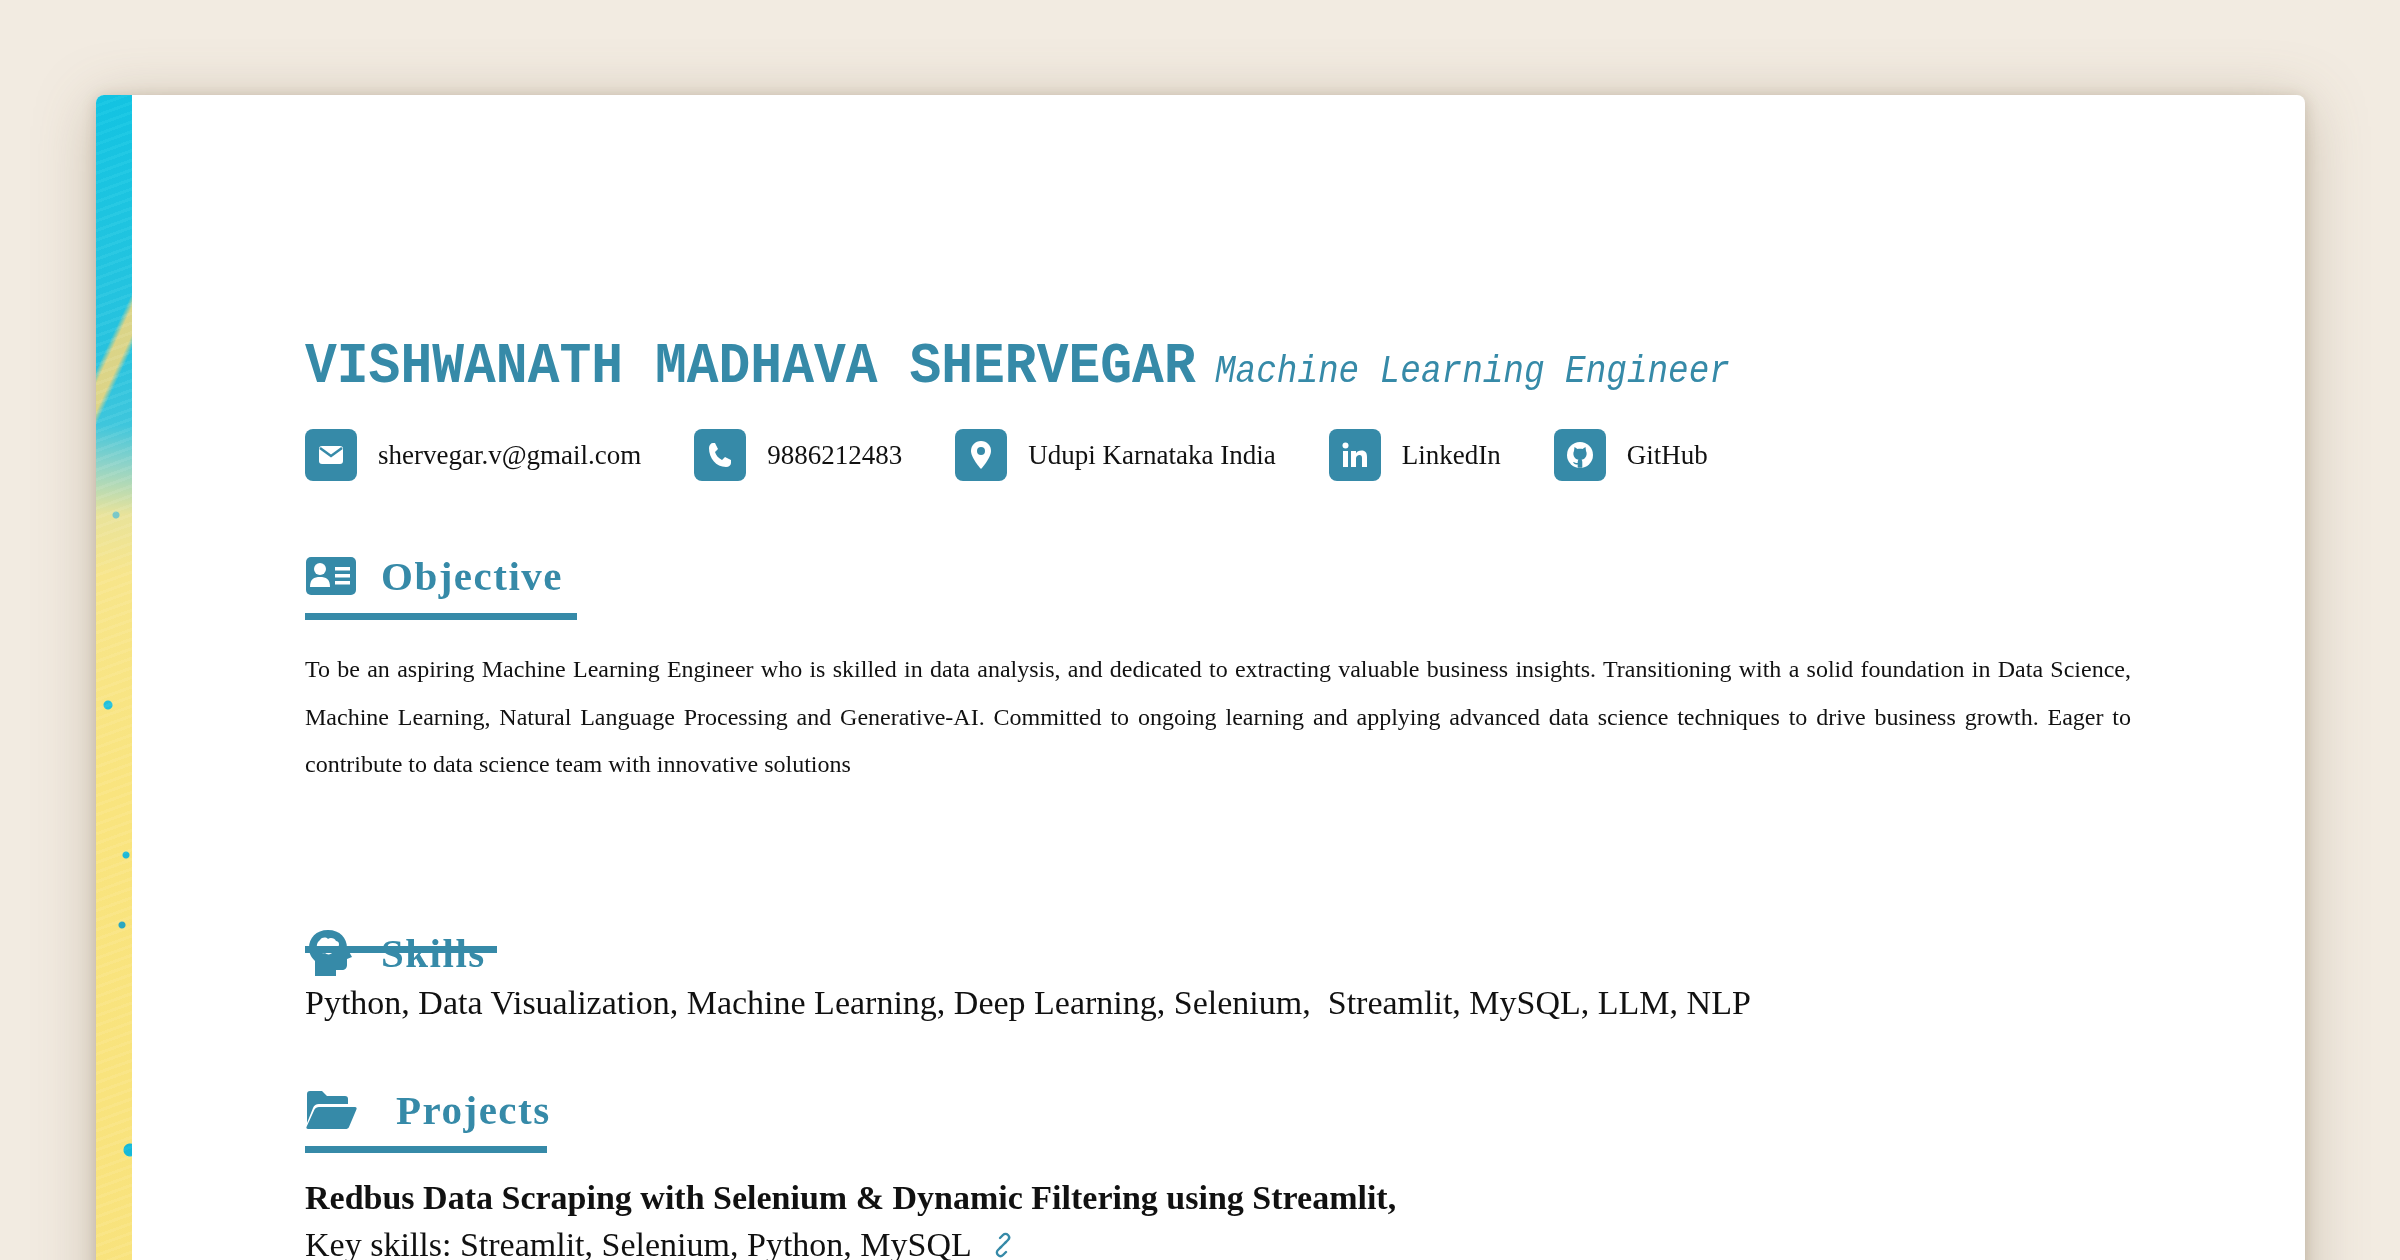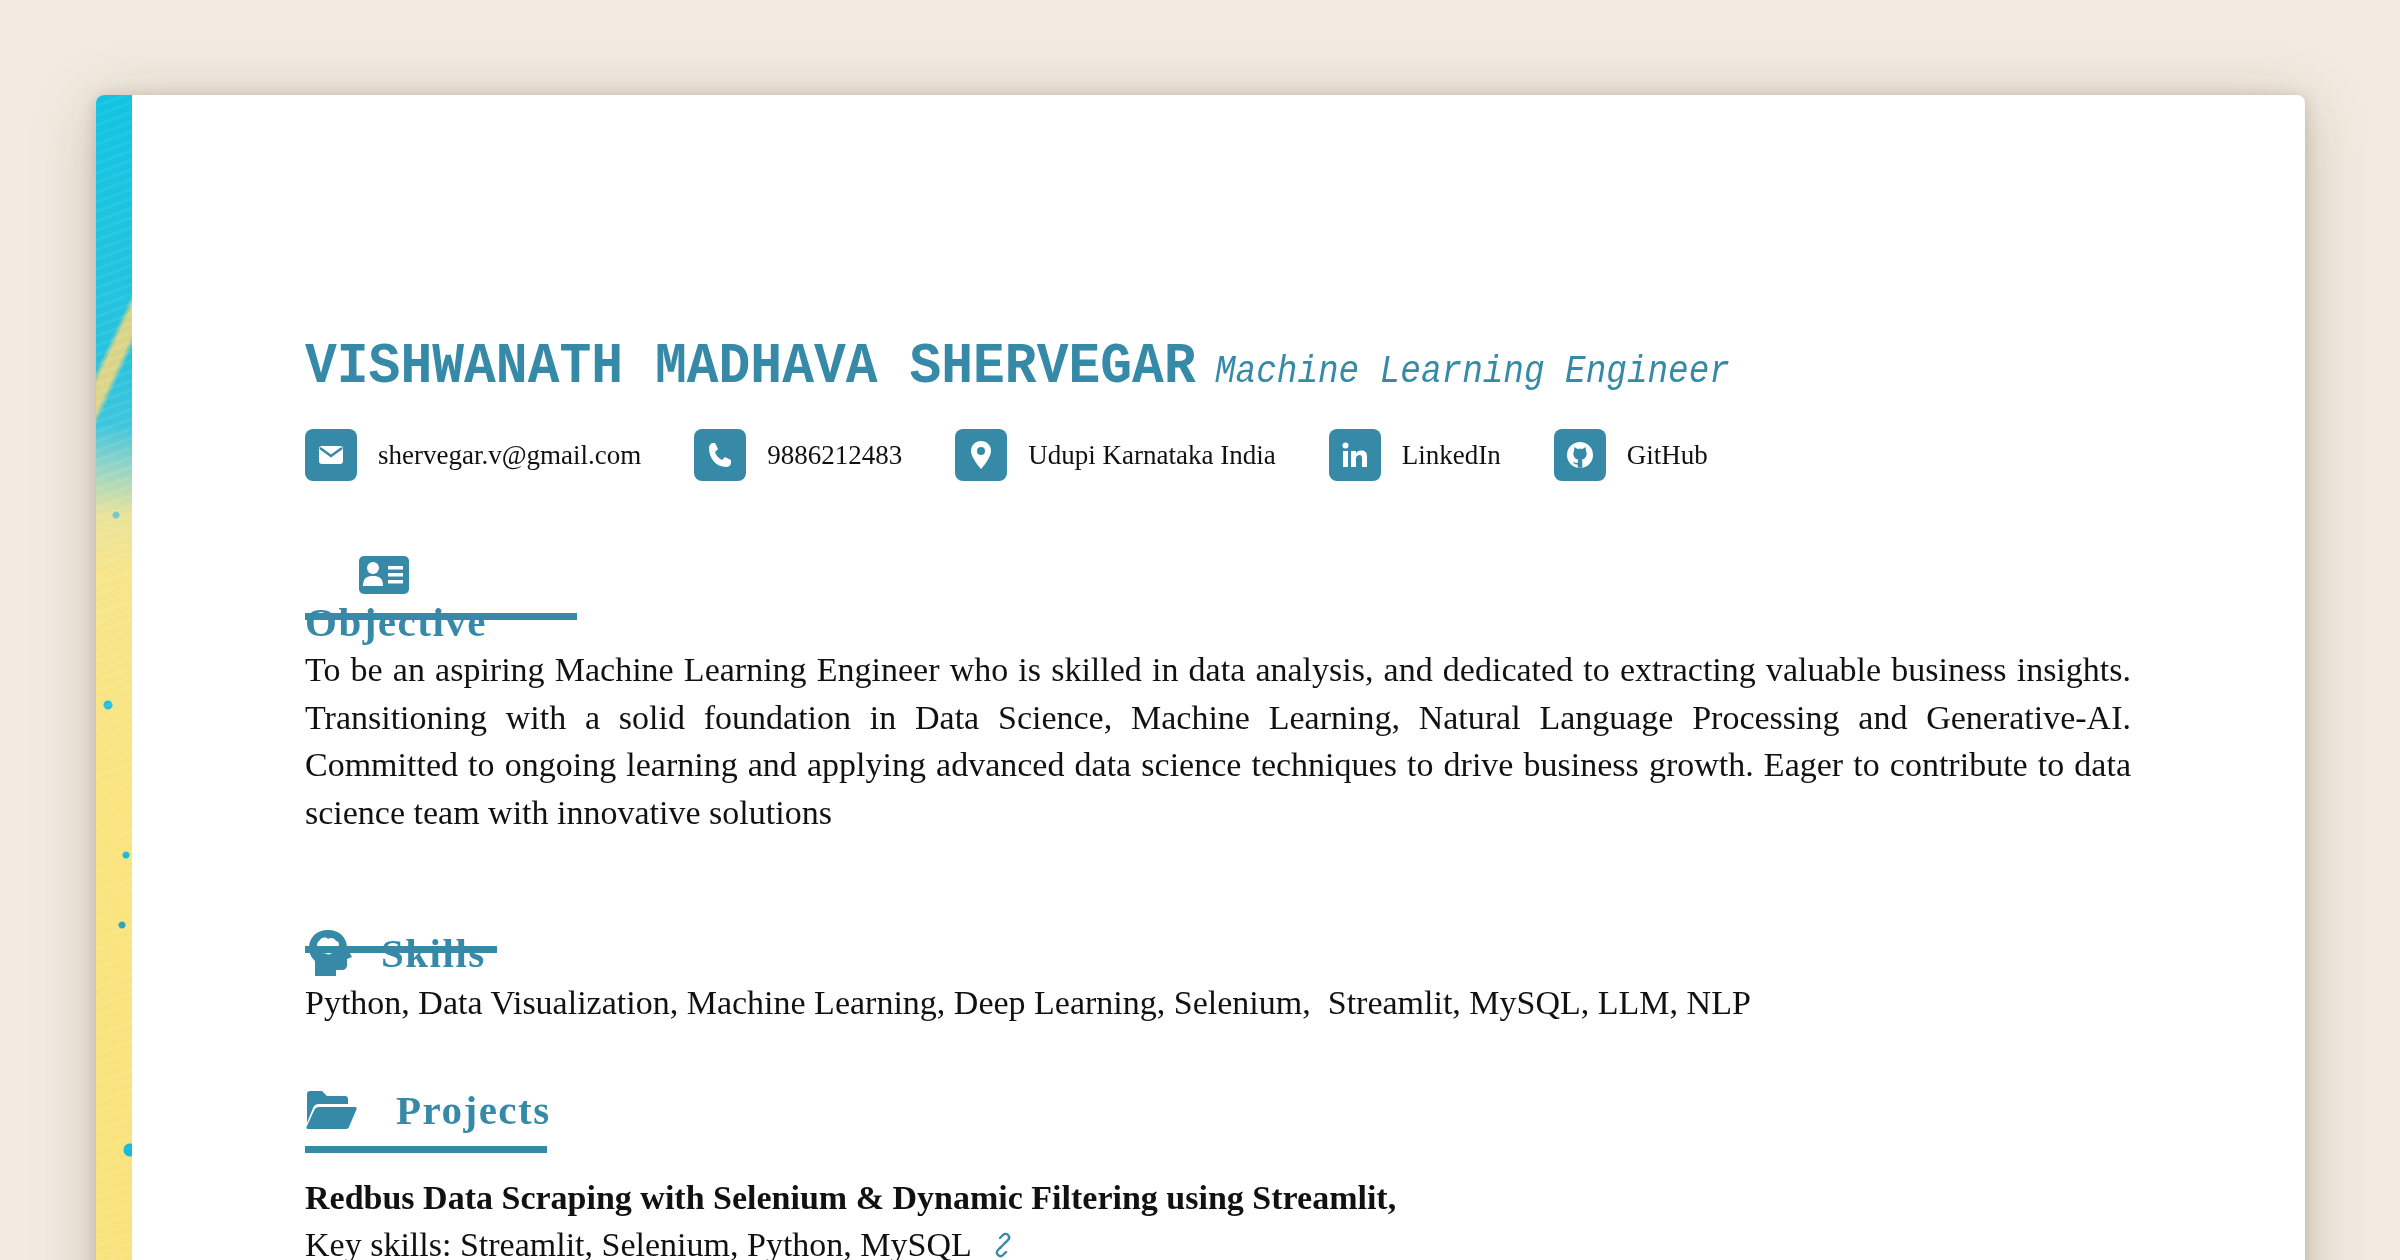--- a/index.html
+++ b/index.html
@@ -141,21 +141,21 @@
     position: absolute;
     left: 0;
     height: 7px;
     background: #368aa8;
   }
 
   .para {
     position: absolute;
     left: 0;
     width: 1826px;
-    font-size: 34px;
+    font-size: 24px;
     line-height: 47.5px;
     color: #111;
     text-align: justify;
   }
   .skills-text {
     position: absolute;
     left: 0;
     top: 889px;
     font-size: 34px;
     color: #111;
@@ -236,21 +236,21 @@
         <span class="icon-box">
           <svg width="30" height="30" viewBox="0 0 30 30">
               <circle cx="15" cy="15" r="13" fill="#fff"></circle>
               <path d="M9 11 L9.5 7 L12.5 9 C14 8.5 16 8.5 17.5 9 L20.5 7 L21 11 C22 12.5 22 16 20 18 C19 19 17.5 19.5 16.5 19.7 C17.2 20.4 17.3 21.5 17.3 22.5 V27.5 C16.5 27.8 13.5 27.8 12.7 27.5 V24.5 C10 25 8.7 23.5 8 22 C9.5 22.2 10.5 23.2 12.7 23 C12.7 21.5 12.8 20.4 13.5 19.7 C12.5 19.5 11 19 10 18 C8 16 8 12.5 9 11 Z" fill="#368aa8"></path>
             </svg>
         </span>
         <span class="contact-text">GitHub</span>
       </a>
     </div>
 
-    <div class="section-head" style="top:457px;flex-direction:column;">
+    <div class="section-head" style="top:457px;">
       <span class="sicon">
         <svg width="50" height="38" viewBox="0 0 50 38">
             <rect x="0" y="0" width="50" height="38" rx="5" fill="#368aa8"></rect>
             <circle cx="14" cy="12" r="6" fill="#fff"></circle>
             <path d="M4 30 C4 22 8 20 14 20 C20 20 24 22 24 30 Z" fill="#fff"></path>
             <rect x="29" y="10" width="15" height="3.5" fill="#fff"></rect>
             <rect x="29" y="17" width="15" height="3.5" fill="#fff"></rect>
             <rect x="29" y="24" width="15" height="3.5" fill="#fff"></rect>
           </svg>
       </span>

